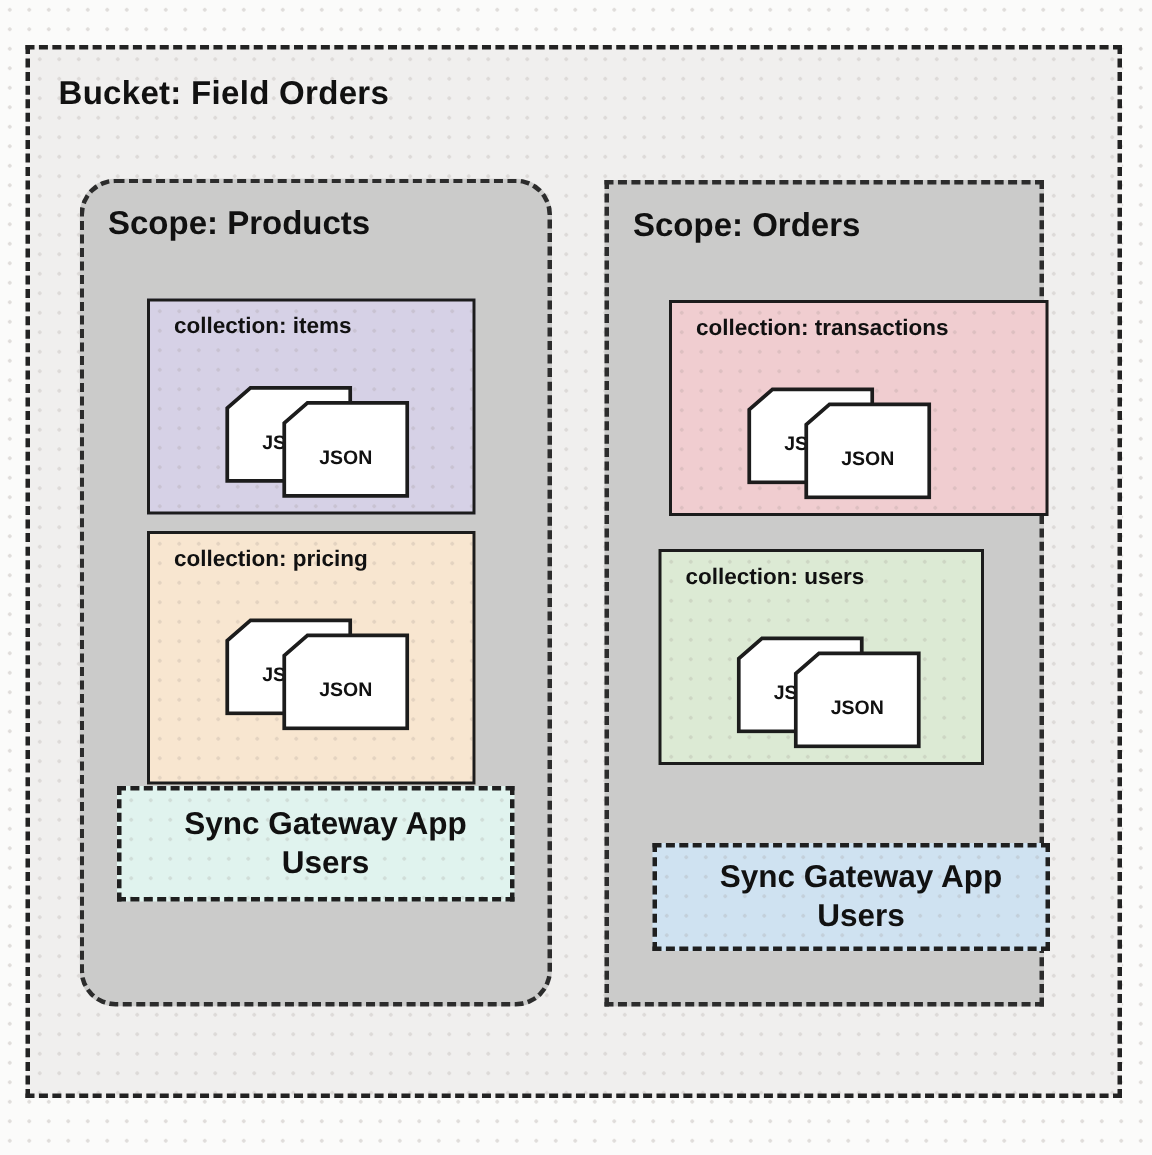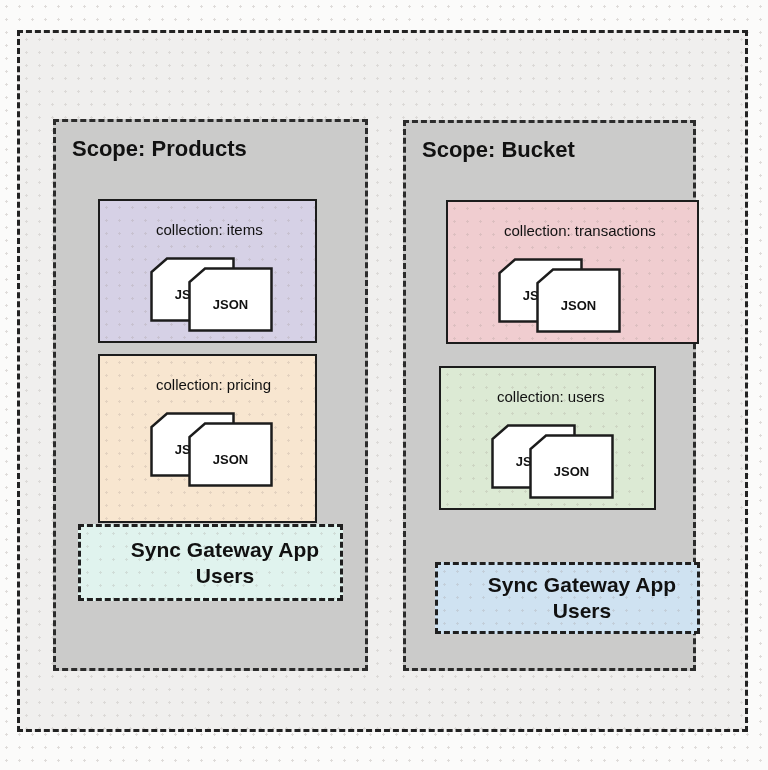--- a/index.html
+++ b/index.html
@@ -29,76 +29,77 @@
     left: 19px; top: 16px;
     font-size: 22px;
     font-weight: bold;
     letter-spacing: 0.2px;
   }
   .scope {
     position: absolute;
     border: 3px dashed #2c2c2c;
     background-color: #cbcbca;
   }
-  .scope-products { left: 33px;  top: 86px; width: 315px; height: 552px; }
+  .scope-products { left: 33px;  top: 86px; width: 315px; height: 552px; border-radius: 24px; }
   .scope-orders   { left: 383px; top: 87px; width: 293px; height: 551px; }
   .scope-title {
     position: absolute;
     left: 16px; top: 14px;
     font-size: 22px;
     font-weight: bold;
   }
   .collection {
     position: absolute;
     border: 2px solid #1c1c1c;
   }
   .col-a { left: 42px; top: 77px;  width: 219px; height: 144px; } 
   .col-b { left: 42px; top: 232px; width: 219px; height: 169px; }
   .scope-orders .col-a { left: 40px; top: 77px;  width: 253px; height: 144px; }
   .scope-orders .col-b { left: 33px; top: 243px; width: 217px; height: 144px; }
   .collection-label {
     position: absolute;
-    left: 16px; top: 20px;
+    left: 16px; top: 8px;
     font-size: 15px;
-    font-weight: normal;
-    margin-left: 40px;
+    font-weight: bold;
   }
   .doc {
     position: absolute;
     width: 85px; height: 65px;
   }
   .doc-back  { left: 50px; top: 56px; }
   .doc-front { left: 88px; top: 66px; }
   .doc text {
     font-family: "Liberation Sans", sans-serif;
     font-size: 13px;
     font-weight: bold;
     fill: #111;
   }
   .sync-box {
     position: absolute;
     border: 3px dashed #1f1f1f;
     display: flex;
     align-items: center;
-    justify-content: flex-end;
+    justify-content: flex-start;
     text-align: center;
+    padding-left: 21px;
   }
   .scope-products .sync-box { left: 22px; top: 402px; width: 265px; height: 77px; }
   .scope-orders   .sync-box { left: 29px; top: 439px; width: 265px; height: 72px; }
   .sync-label {
     font-size: 21px;
     font-weight: bold;
     line-height: 26px;
     width: 230px;
   }
 </style>
 </head>
 <body>
 
 <div class="bucket dots">
+  <div class="bucket-title">Bucket: Field Orders</div>
 
   <div class="scope scope-products">
     <div class="scope-title">Scope: Products</div>
 
     <div class="collection col-a dots" style="background-color: rgb(214, 209, 230);">
       <div class="collection-label">collection: items</div>
       <svg class="doc doc-back" viewBox="0 0 85 65">
         <polygon points="17,1.5 83.5,1.5 83.5,63.5 1.5,63.5 1.5,15" fill="#ffffff" stroke="#1c1c1c" stroke-width="2.5"></polygon>
         <text x="42.5" y="42" text-anchor="middle">JSON</text>
       </svg>
@@ -119,21 +120,21 @@
         <text x="42.5" y="42" text-anchor="middle">JSON</text>
       </svg>
     </div>
 
     <div class="sync-box dots" style="background-color: rgb(224, 243, 238);">
       <div class="sync-label">Sync Gateway App Users</div>
     </div>
   </div>
 
   <div class="scope scope-orders">
-    <div class="scope-title">Scope: Bucket</div>
+    <div class="scope-title">Scope: Orders</div>
 
     <div class="collection col-a dots" style="background-color: rgb(240, 205, 208);">
       <div class="collection-label">collection: transactions</div>
       <svg class="doc doc-back" viewBox="0 0 85 65">
         <polygon points="17,1.5 83.5,1.5 83.5,63.5 1.5,63.5 1.5,15" fill="#ffffff" stroke="#1c1c1c" stroke-width="2.5"></polygon>
         <text x="42.5" y="42" text-anchor="middle">JSON</text>
       </svg>
       <svg class="doc doc-front" viewBox="0 0 85 65">
         <polygon points="17,1.5 83.5,1.5 83.5,63.5 1.5,63.5 1.5,15" fill="#ffffff" stroke="#1c1c1c" stroke-width="2.5"></polygon>
         <text x="42.5" y="42" text-anchor="middle">JSON</text>

